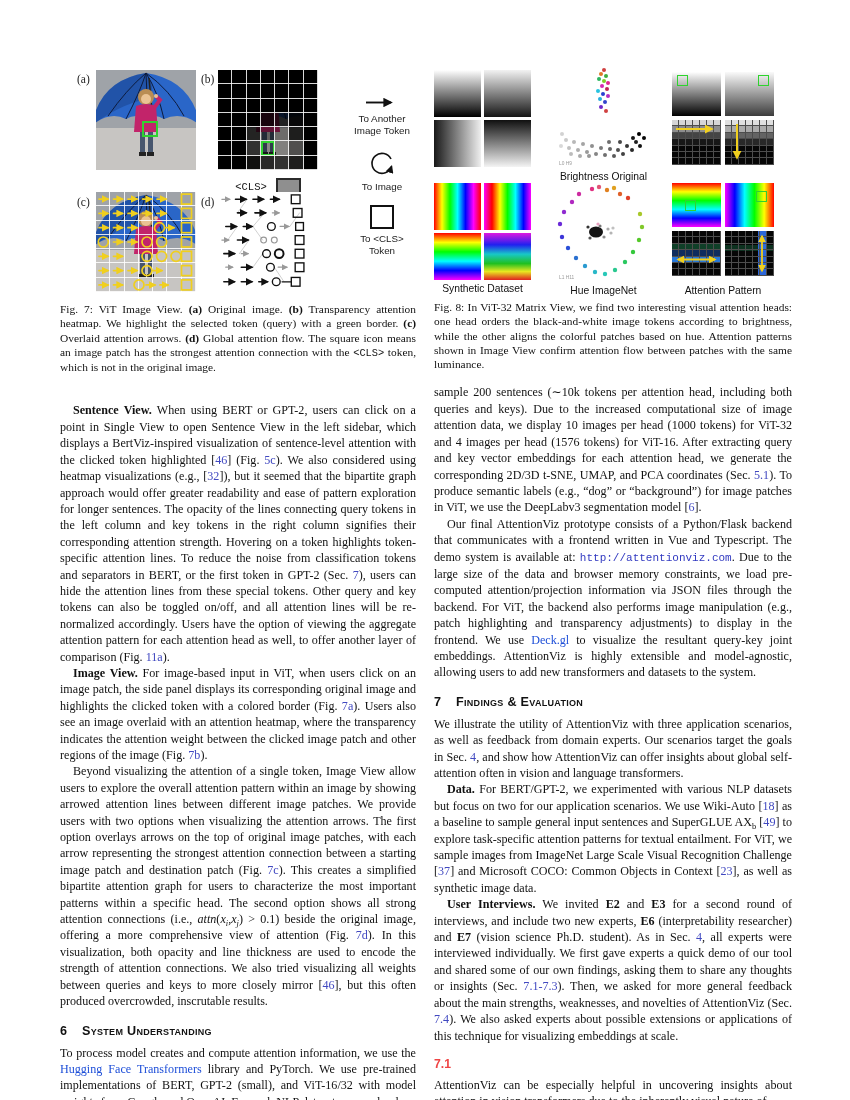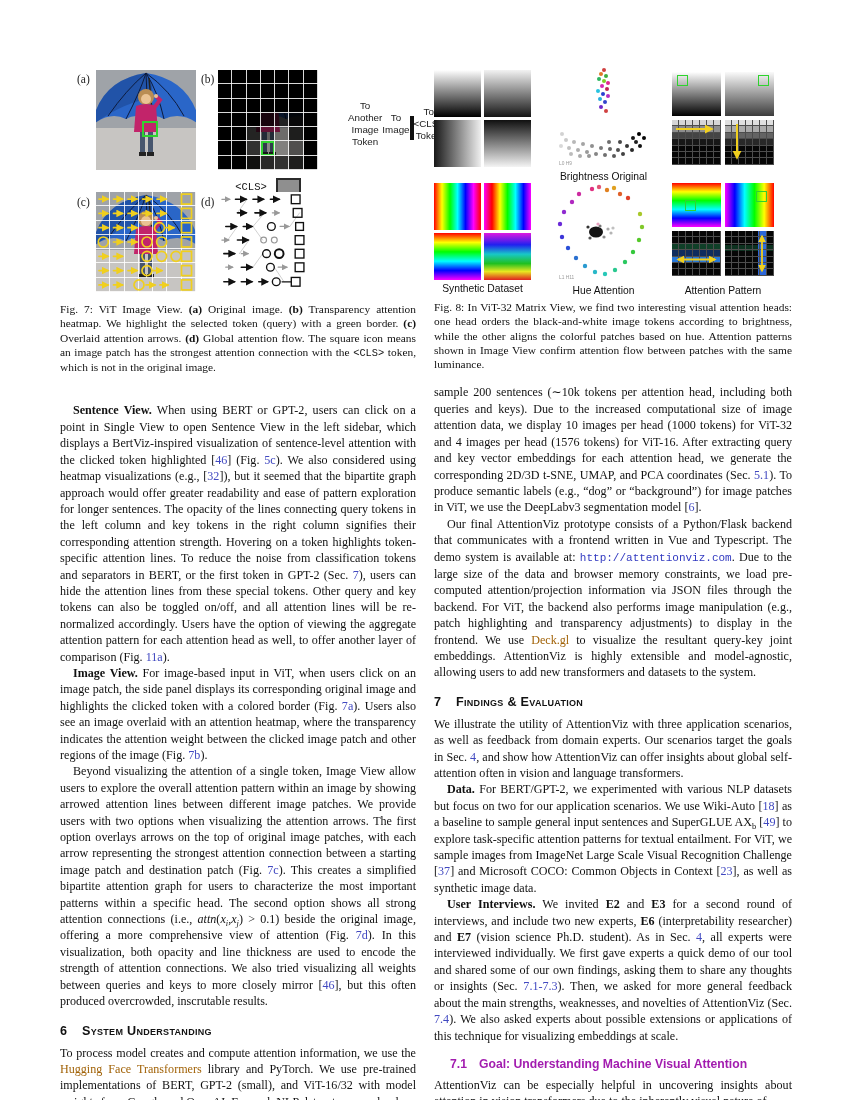--- a/index.html
+++ b/index.html
@@ -18,21 +18,21 @@
   .imgbox svg{display:block;width:100%;height:100%;}
   .overlay{position:absolute;inset:0;}
   .wgrid{position:absolute;inset:0;
      background:repeating-linear-gradient(to right,transparent 0 13.28px,rgba(255,255,255,.85) 13.28px 14.28px),
                 repeating-linear-gradient(to bottom,transparent 0 13.28px,rgba(255,255,255,.85) 13.28px 14.28px);}
   .cells{position:absolute;inset:0;display:grid;grid-template-columns:repeat(7,1fr);grid-template-rows:repeat(7,1fr);}
   .clsrow{position:absolute;left:158px;top:112px;width:100px;display:flex;align-items:center;justify-content:center;gap:9px;}
   .clstext{font-family:"Liberation Mono",monospace;font-size:10.5px;color:#111;}
   .clssq{width:21px;height:14px;background:#8f8f8f;border:2px solid #2b2b2b;}
 
-  .legend{position:absolute;left:288px;top:30px;width:68px;display:flex;align-items:center;}
+  .legend{position:absolute;left:288px;top:30px;width:68px;display:flex;flex-direction:column;align-items:center;}
   .legend .lgicon{display:block;}
   .legend .lgtext{font-family:"Liberation Sans",sans-serif;font-size:9.8px;color:#222;text-align:center;line-height:12px;margin:4px 0 12px;}
   .lgsquare{width:20px;height:20px;border:2px solid #111;}
 
   
   .quad{position:absolute;display:grid;grid-template-columns:47px 47px;grid-auto-rows:47px;gap:3px;}
   .quad>div{position:relative;}
   .sa-1{background:linear-gradient(to bottom,#ffffff,#000000);}
   .sa-2{background:linear-gradient(to bottom,#f2f2f2,#151515);}
   .sa-3{background:linear-gradient(to right,#181818,#efefef);}
@@ -65,29 +65,29 @@
   
   .caption{margin-top:0;font-size:11.4px;line-height:14.3px;text-align:justify;color:#111;}
   .fig8 ~ .caption{margin-top:0;}
   .body-text{text-align:justify;}
   .left-col .caption{margin-bottom:0;}
   .para{margin:0;text-align:justify;font-size:12.1px;line-height:16.4px;color:#111;}
   .para.ind{text-indent:13px;}
   .b{font-weight:bold;}
   .i,.isub{font-style:italic;}
   .ref{color:#4048c0;}
-  .link{color:#a16207;}
+  .link{color:#1d4ed8;}
   .mono{font-family:"Liberation Mono",monospace;font-size:91%;}
   .monolink{font-family:"Liberation Mono",monospace;font-size:91%;color:#3038c0;}
   sub{font-size:70%;line-height:0;}
   .sec-head{display:flex;gap:15px;margin:14px 0 7px;font-family:"Liberation Sans",sans-serif;
             font-weight:bold;font-size:12.6px;color:#111;}
   .sec-title{font-variant:small-caps;letter-spacing:.3px;}
-  .sub-head{display:flex;gap:12px;margin:13px 16px 6px;font-family:"Liberation Sans",sans-serif;
-            font-weight:bold;font-size:12.2px;color:#a21caf;}
+  .sub-head{display:flex;gap:12px;margin:13px 0 6px;font-family:"Liberation Sans",sans-serif;
+            font-weight:bold;font-size:12.2px;color:#ef4444;}
 </style>
 </head>
 <body>
 
 <div class="page">
 
   <svg width="0" height="0" style="position:absolute" aria-hidden="true">
     <defs>
       <g id="girlphoto">
         <rect width="100" height="100" fill="#9fa3a8"></rect>
@@ -442,21 +442,21 @@
         <circle cx="56" cy="47" r="1.6" fill="#a8a8a8"></circle>
           <circle cx="59" cy="51" r="1.6" fill="#b4b4b4"></circle>
         <circle cx="52" cy="55" r="1.6" fill="#8c8c8c"></circle>
           <circle cx="61" cy="46" r="1.6" fill="#c0c0c0"></circle>
         <circle cx="48" cy="44" r="1.6" fill="#777777"></circle>
           <circle cx="36" cy="45" r="1.6" fill="#333333"></circle>
         <circle cx="38" cy="56" r="1.6" fill="#555555"></circle>
           <circle cx="46" cy="42" r="1.6" fill="#e8a0c0"></circle>
         <text x="7" y="97" font-size="4.8" fill="#9a9a9a" font-family="Liberation Sans, sans-serif">L1 H11</text>
       </svg>
-      <div class="fig8label" style="left:118px;top:221px;width:103px">Hue Attention</div>
+      <div class="fig8label" style="left:118px;top:221px;width:103px">Hue ImageNet</div>
 
       <div class="quad-sm" style="left:238px;top:8px">
         <div class="ps ps-b1">
             <span class="gsq-mark" style="left:5px;top:3px"></span>
           </div>
         <div class="ps ps-b2">
             <span class="gsq-mark" style="left:33px;top:3px"></span>
           </div>
       </div>
       <div class="quad-sm" style="left:238px;top:56px">
@@ -509,19 +509,18 @@
         <p class="para ind"><span>Our final AttentionViz prototype consists of a Python/Flask backend that communicates with a frontend written in Vue and Typescript. The demo system is available at: </span><span class="monolink">http://attentionviz.com</span><span>. Due to the large size of the data and browser memory constraints, we load pre-computed attention/projection information via JSON files through the backend. For ViT, the backend also performs image manipulation (e.g., patch highlighting and transparency adjustments) to display in the frontend. We use </span><span class="link">Deck.gl</span><span> to visualize the resultant query-key joint embeddings. AttentionViz is highly extensible and model-agnostic, allowing users to add new transformers and datasets to the system.</span></p>
         <div class="sec-head">
           <span class="sec-num">7</span>
           <span class="sec-title">Findings &amp; Evaluation</span>
         </div>
         <p class="para"><span>We illustrate the utility of AttentionViz with three application scenarios, as well as feedback from domain experts. Our scenarios target the goals in Sec. </span><span class="ref">4</span><span>, and show how AttentionViz can offer insights about global self-attention often in vision and language transformers.</span></p>
         <p class="para ind"><span class="b">Data.</span><span>  For BERT/GPT-2, we experimented with various NLP datasets but focus on two for our application scenarios. We use Wiki-Auto [</span><span class="ref">18</span><span>] as a baseline to sample general input sentences and SuperGLUE AX</span><sub class="sub">b</sub><span> [</span><span class="ref">49</span><span>] to explore task-specific attention patterns for textual entailment. For ViT, we sample images from ImageNet Large Scale Visual Recognition Challenge [</span><span class="ref">37</span><span>] and Microsoft COCO: Common Objects in Context [</span><span class="ref">23</span><span>], as well as synthetic image data.</span></p>
         <p class="para ind"><span class="b">User Interviews.</span><span> We invited </span><span class="b">E2</span><span> and </span><span class="b">E3</span><span> for a second round of interviews, and include two new experts, </span><span class="b">E6</span><span> (interpretability researcher) and </span><span class="b">E7</span><span> (vision science Ph.D. student). As in Sec. </span><span class="ref">4</span><span>, all experts were interviewed individually. We first gave experts a quick demo of our tool and shared some of our own findings, asking them to share any thoughts or insights (Sec. </span><span class="ref">7.1-7.3</span><span>). Then, we asked for more general feedback about the main strengths, weaknesses, and novelties of AttentionViz (Sec. </span><span class="ref">7.4</span><span>). We also asked experts about possible extensions or applications of this technique for visualizing embeddings at scale.</span></p>
         <div class="sub-head">
           <span class="sec-num">7.1</span>
-          <span class="sub-title">Goal: Understanding Machine Visual Attention</span>
         </div>
         <p class="para"><span>AttentionViz can be especially helpful in uncovering insights about attention in vision transformers due to the inherently visual nature of</span></p>
       </div>
   </div>
 
 </div>
 
 </body></html>

